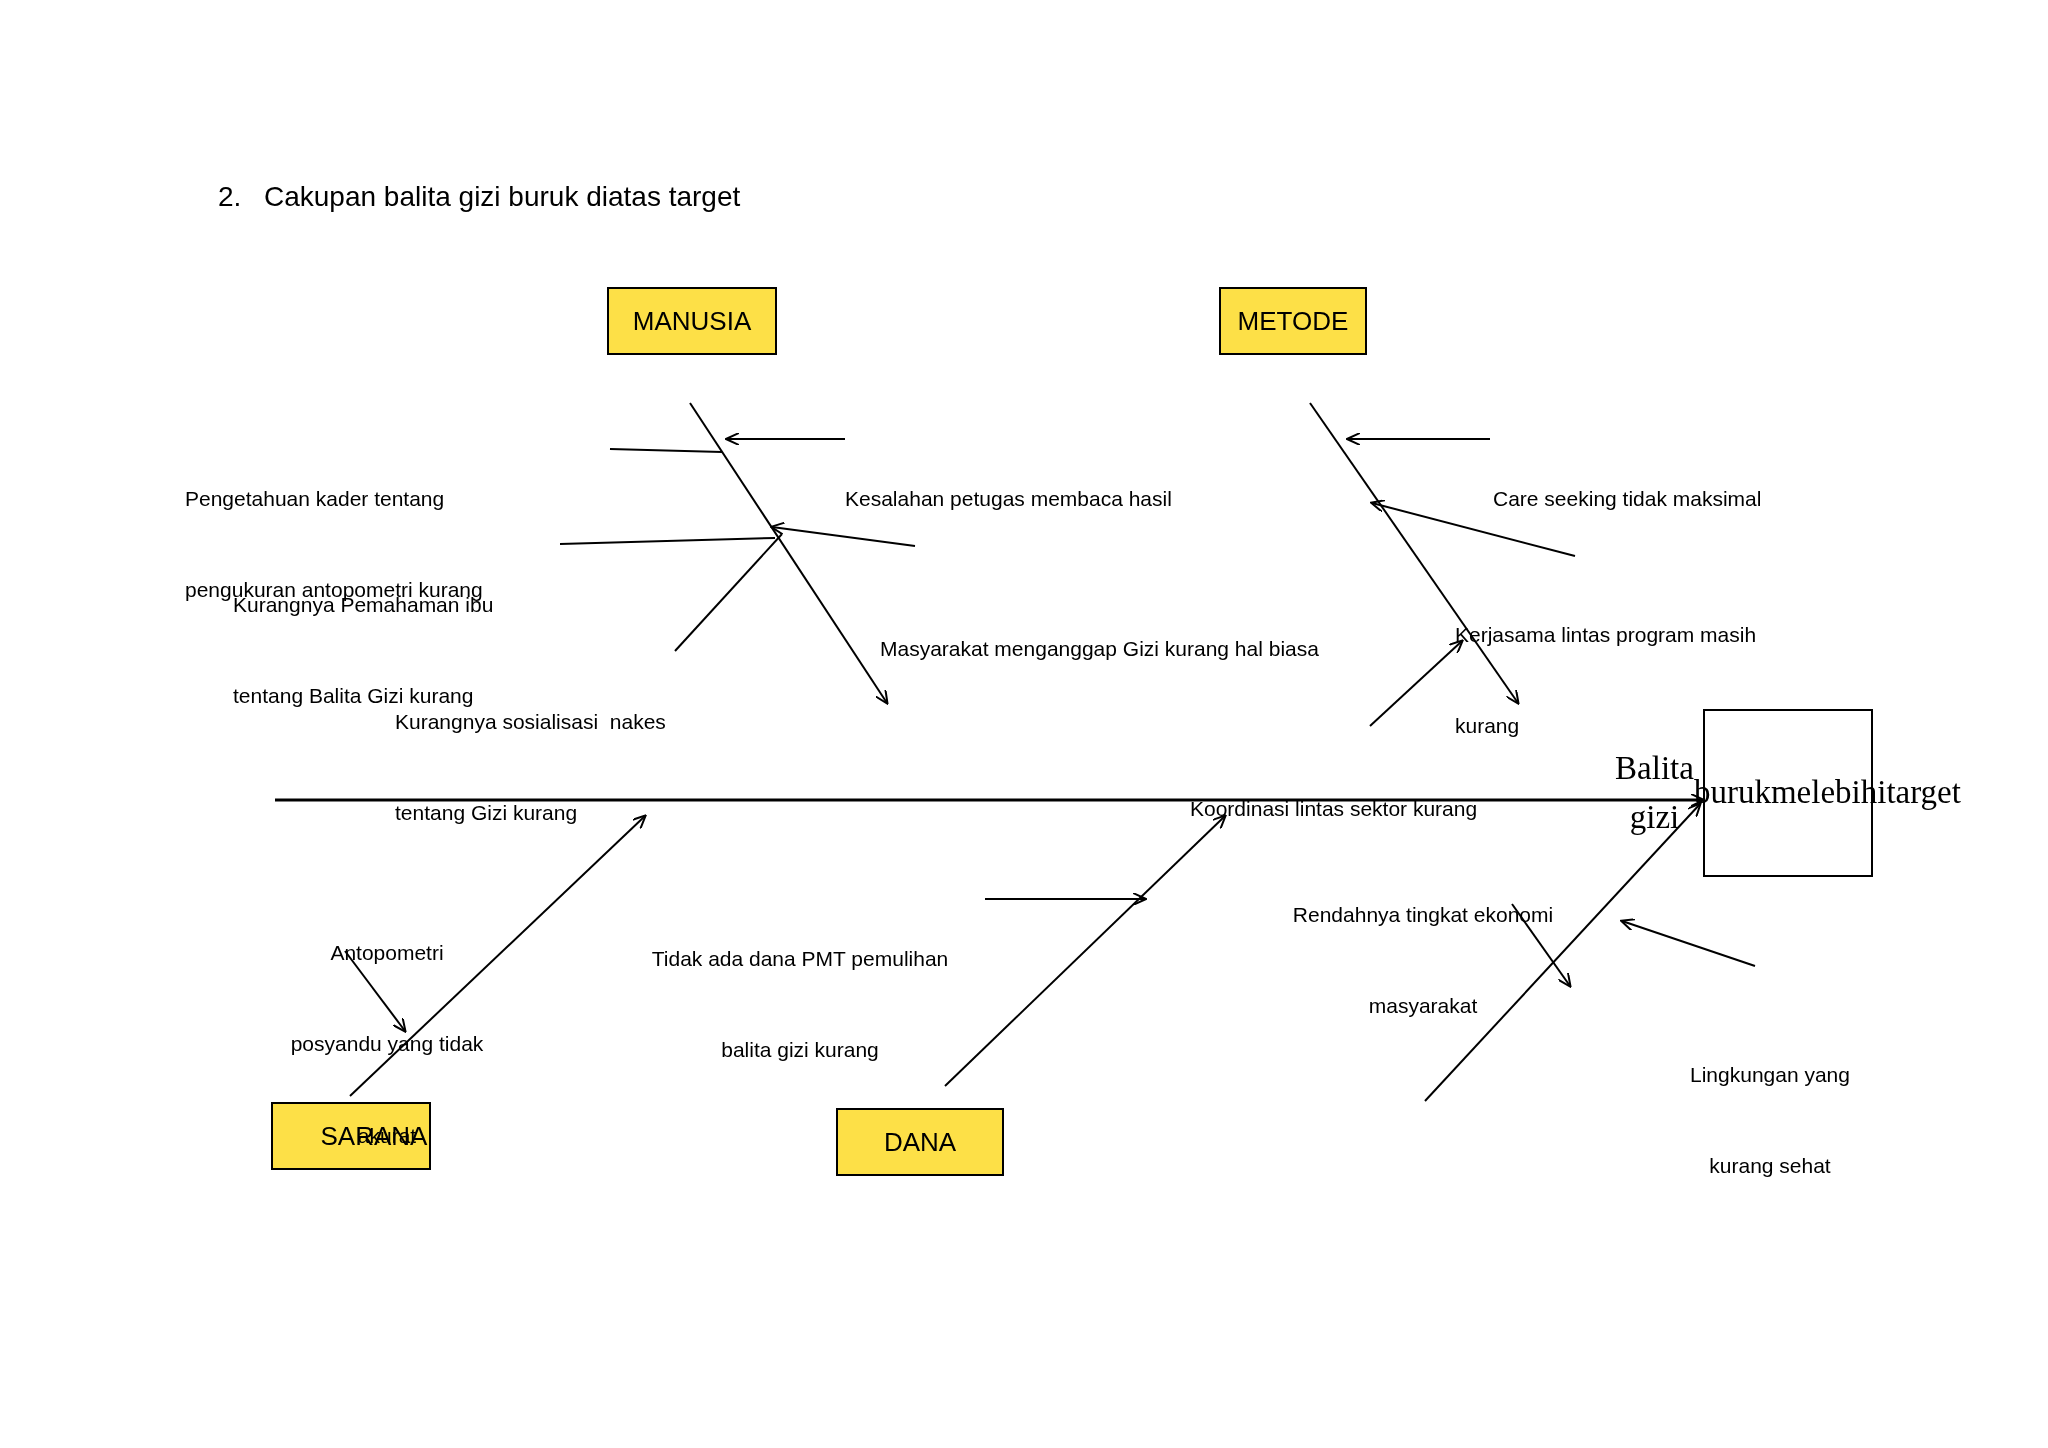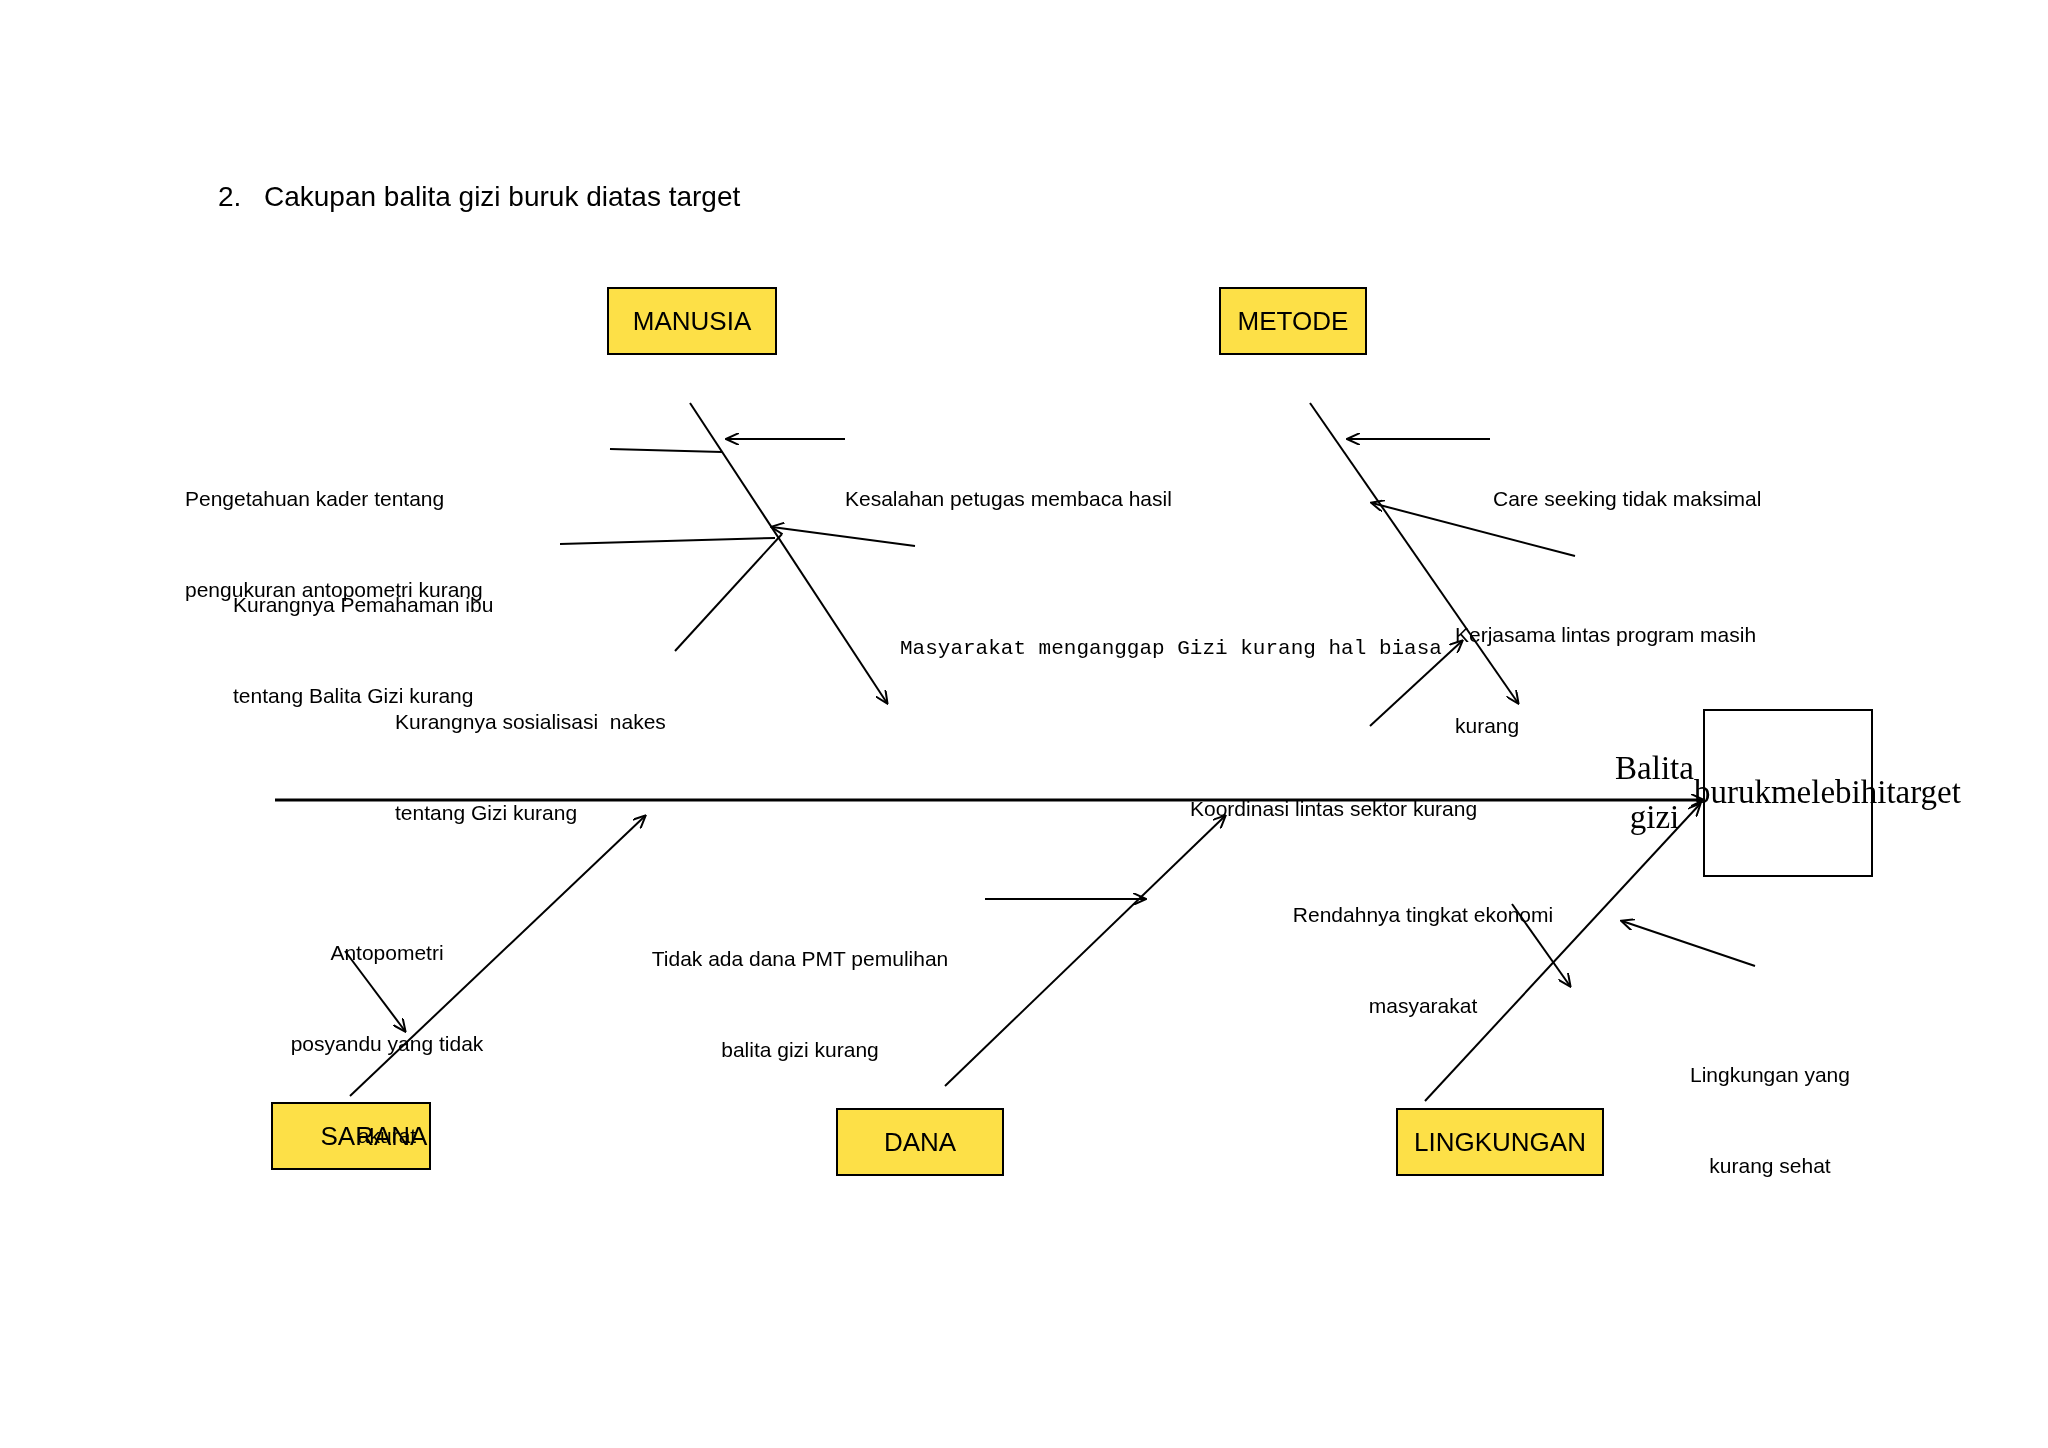--- a/index.html
+++ b/index.html
@@ -144,23 +144,20 @@
   </div>
 
   <div class="cat-box" style="left:271px; top:1091px; width:160px; height:68px;padding-left:46px;">
     <span>SARANA</span>
   </div>
 
   <div class="cat-box" style="left:836px; top:1097px; width:168px; height:68px;">
     <span>DANA</span>
   </div>
 
-  <div class="cat-box" style="left:1396px; top:1097px; width:208px; height:68px;">
-    <span>LINGKUNGAN</span>
-  </div>
 
   <div class="effect-box" style="left:1703px; top:698px; width:170px; height:168px;">
     <span>Balita gizi</span>
     <span>buruk</span>
     <span>melebihi</span>
     <span>target</span>
   </div>
 
   <div class="cause-label left" style="left:185px; top:412px;">
     <div>Pengetahuan kader tentang</div>
@@ -174,21 +171,21 @@
 
   <div class="cause-label left" style="left:395px; top:635px;">
     <div>Kurangnya sosialisasi  nakes</div>
     <div>tentang Gizi kurang</div>
   </div>
 
   <div class="cause-label left" style="left:845px; top:412px;">
     <div>Kesalahan petugas membaca hasil</div>
   </div>
 
-  <div class="cause-label left" style="left:900px; top:562px;font-family:Liberation Mono, monospace;">
+  <div class="cause-label left" style="left:880px; top:562px;">
     <div>Masyarakat menganggap Gizi kurang hal biasa</div>
   </div>
 
   <div class="cause-label left" style="left:1493px; top:412px;">
     <div>Care seeking tidak maksimal</div>
   </div>
 
   <div class="cause-label left" style="left:1455px; top:548px;">
     <div>Kerjasama lintas program masih</div>
     <div>kurang</div>

